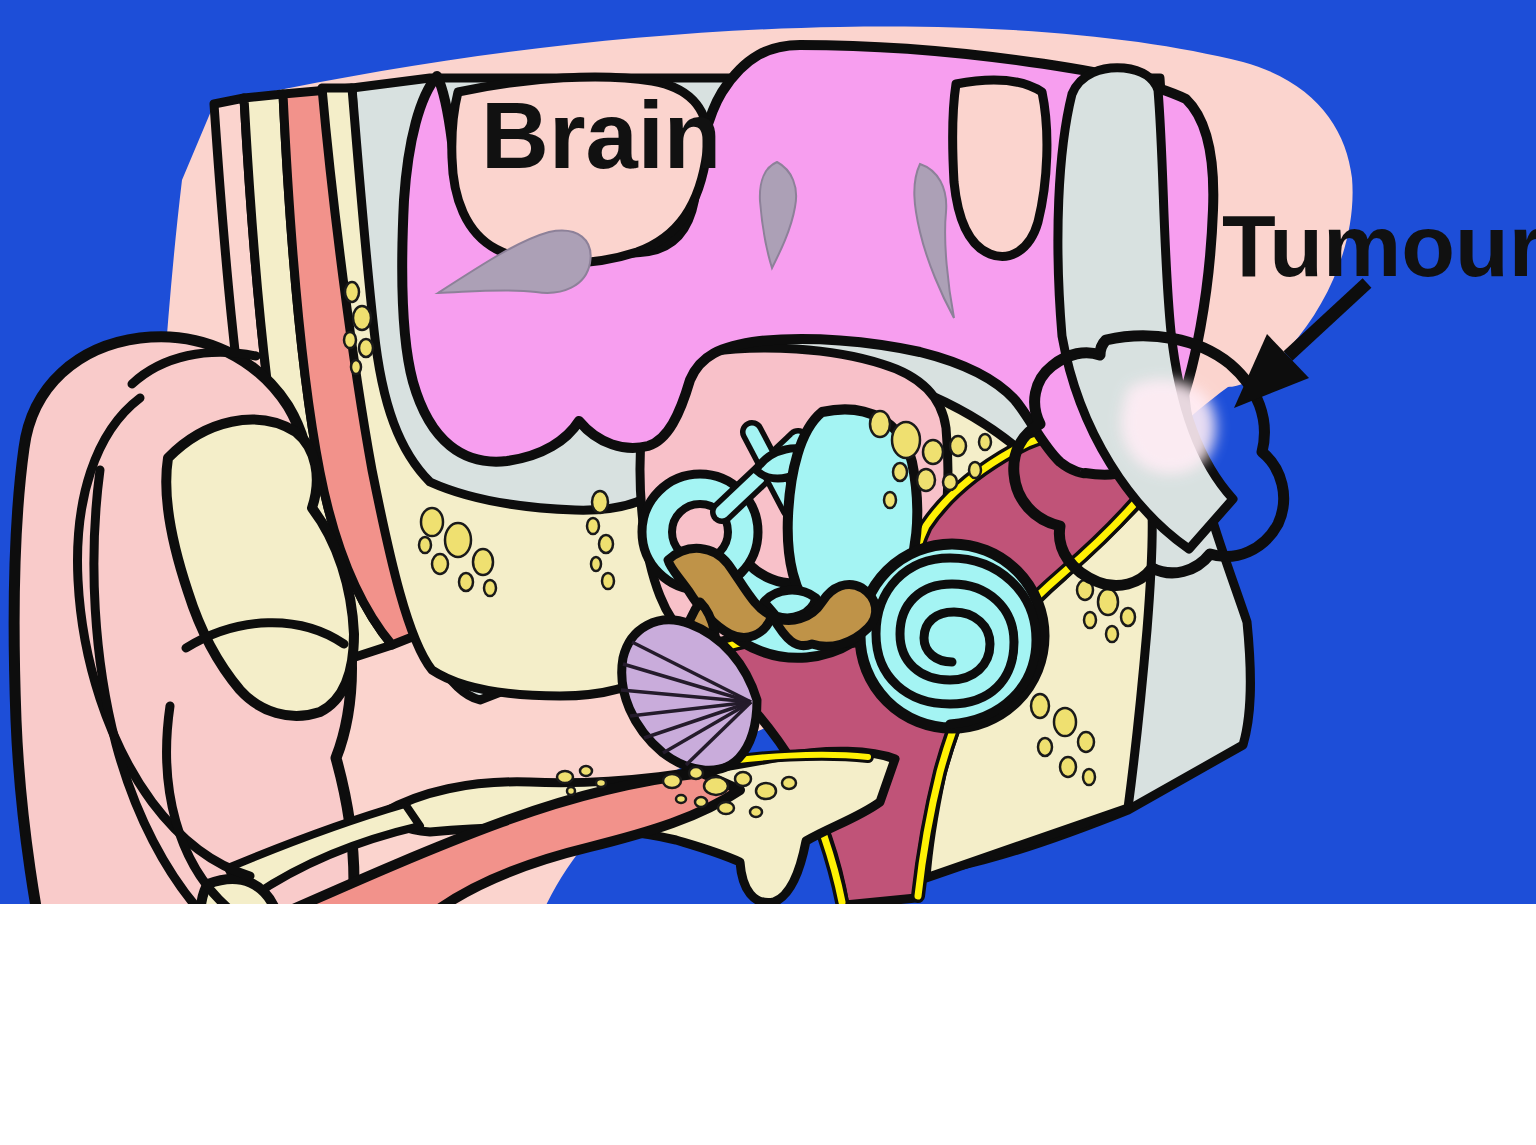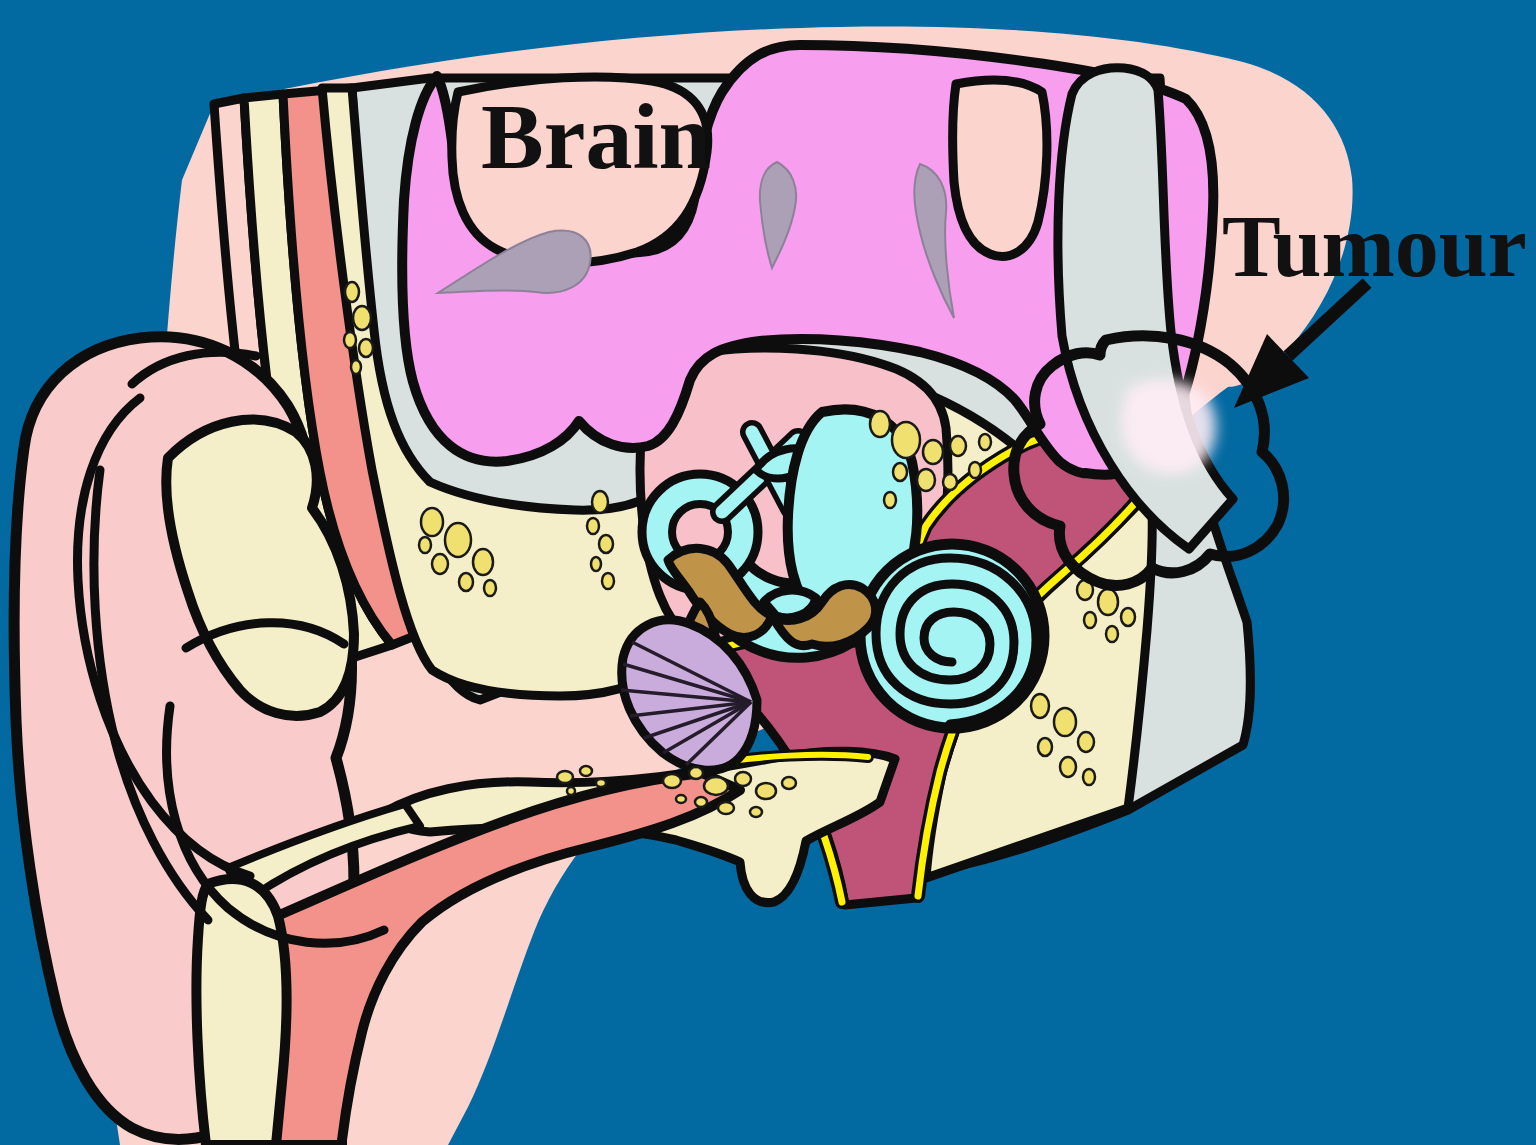--- a/index.html
+++ b/index.html
@@ -1,17 +1,17 @@
 <!DOCTYPE html>
 <html style="--c-outline: #0d0d0d; --c-skin: #fbd4ce; --c-pinna: #f9cbca; --c-canal: #f2928b; --c-bone: #f4eec9; --c-marrow: #efe070; --c-csf: #d8e1e0; --c-brain: #f79eef; --c-sulcus: #aca0b6; --c-labyrinth: #a4f4f3; --c-labpink: #f8c1c9; --c-cavity: #c05378; --c-nerve: #fff104; --c-ossicle: #bf9348; --c-drum: #c9acdb; --c-undefined: #ffedf5;"><head>
 <meta charset="utf-8">
 <style>
   html,body{margin:0;padding:0;background:#fff;}
-  .stage{position:relative;width:1536px;height:1145px;overflow:hidden;background:#0369a1;
-         font-family:Liberation Serif, serif;}
+  .stage{position:relative;width:1536px;height:904px;overflow:hidden;background:#1d4ed8;
+         font-family:Liberation Sans, sans-serif;}
   svg{position:absolute;left:0;top:0;}
   .ink{stroke:var(--c-outline,#0d0d0d);stroke-linejoin:round;stroke-linecap:round;fill:none;}
   .f-skin{fill:var(--c-skin,#fbd4ce);}
   .f-pinna{fill:var(--c-pinna,#f9cbca);}
   .f-canal{fill:var(--c-canal,#f2928b);}
   .f-bone{fill:var(--c-bone,#f4eec9);}
   .f-marrow{fill:var(--c-marrow,#efe070);}
   .f-gray{fill:var(--c-csf,#d8e1e0);}
   .f-brain{fill:var(--c-brain,#f79eef);}
   .f-sulcus{fill:var(--c-sulcus,#aca0b6);}

